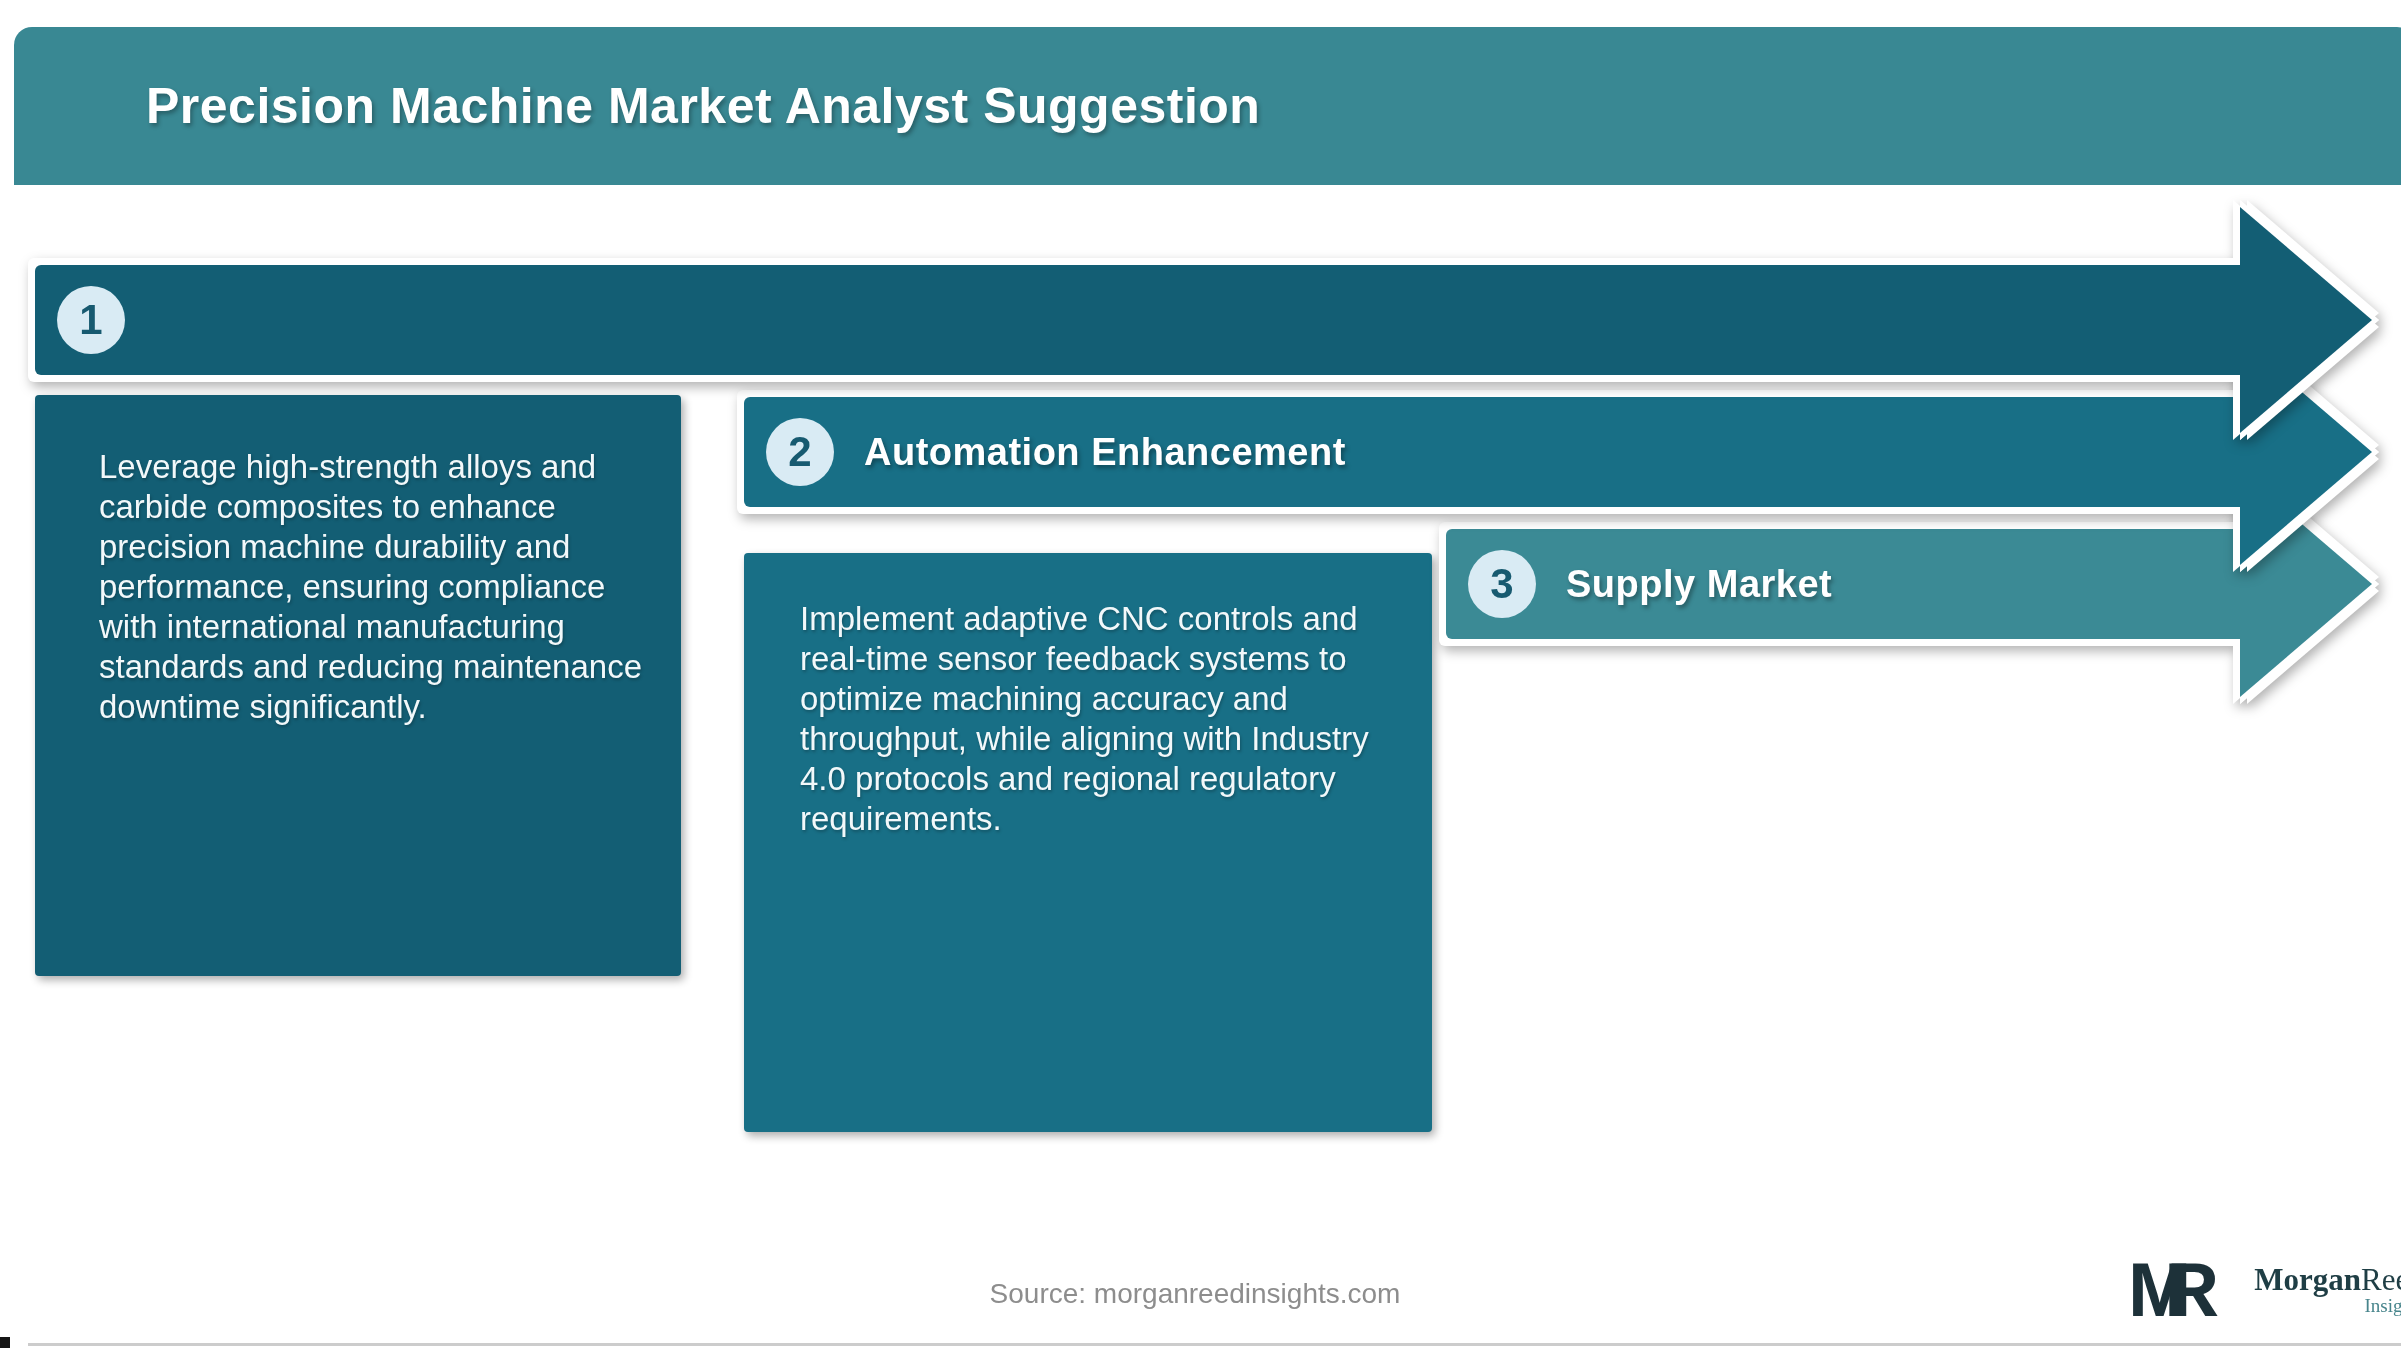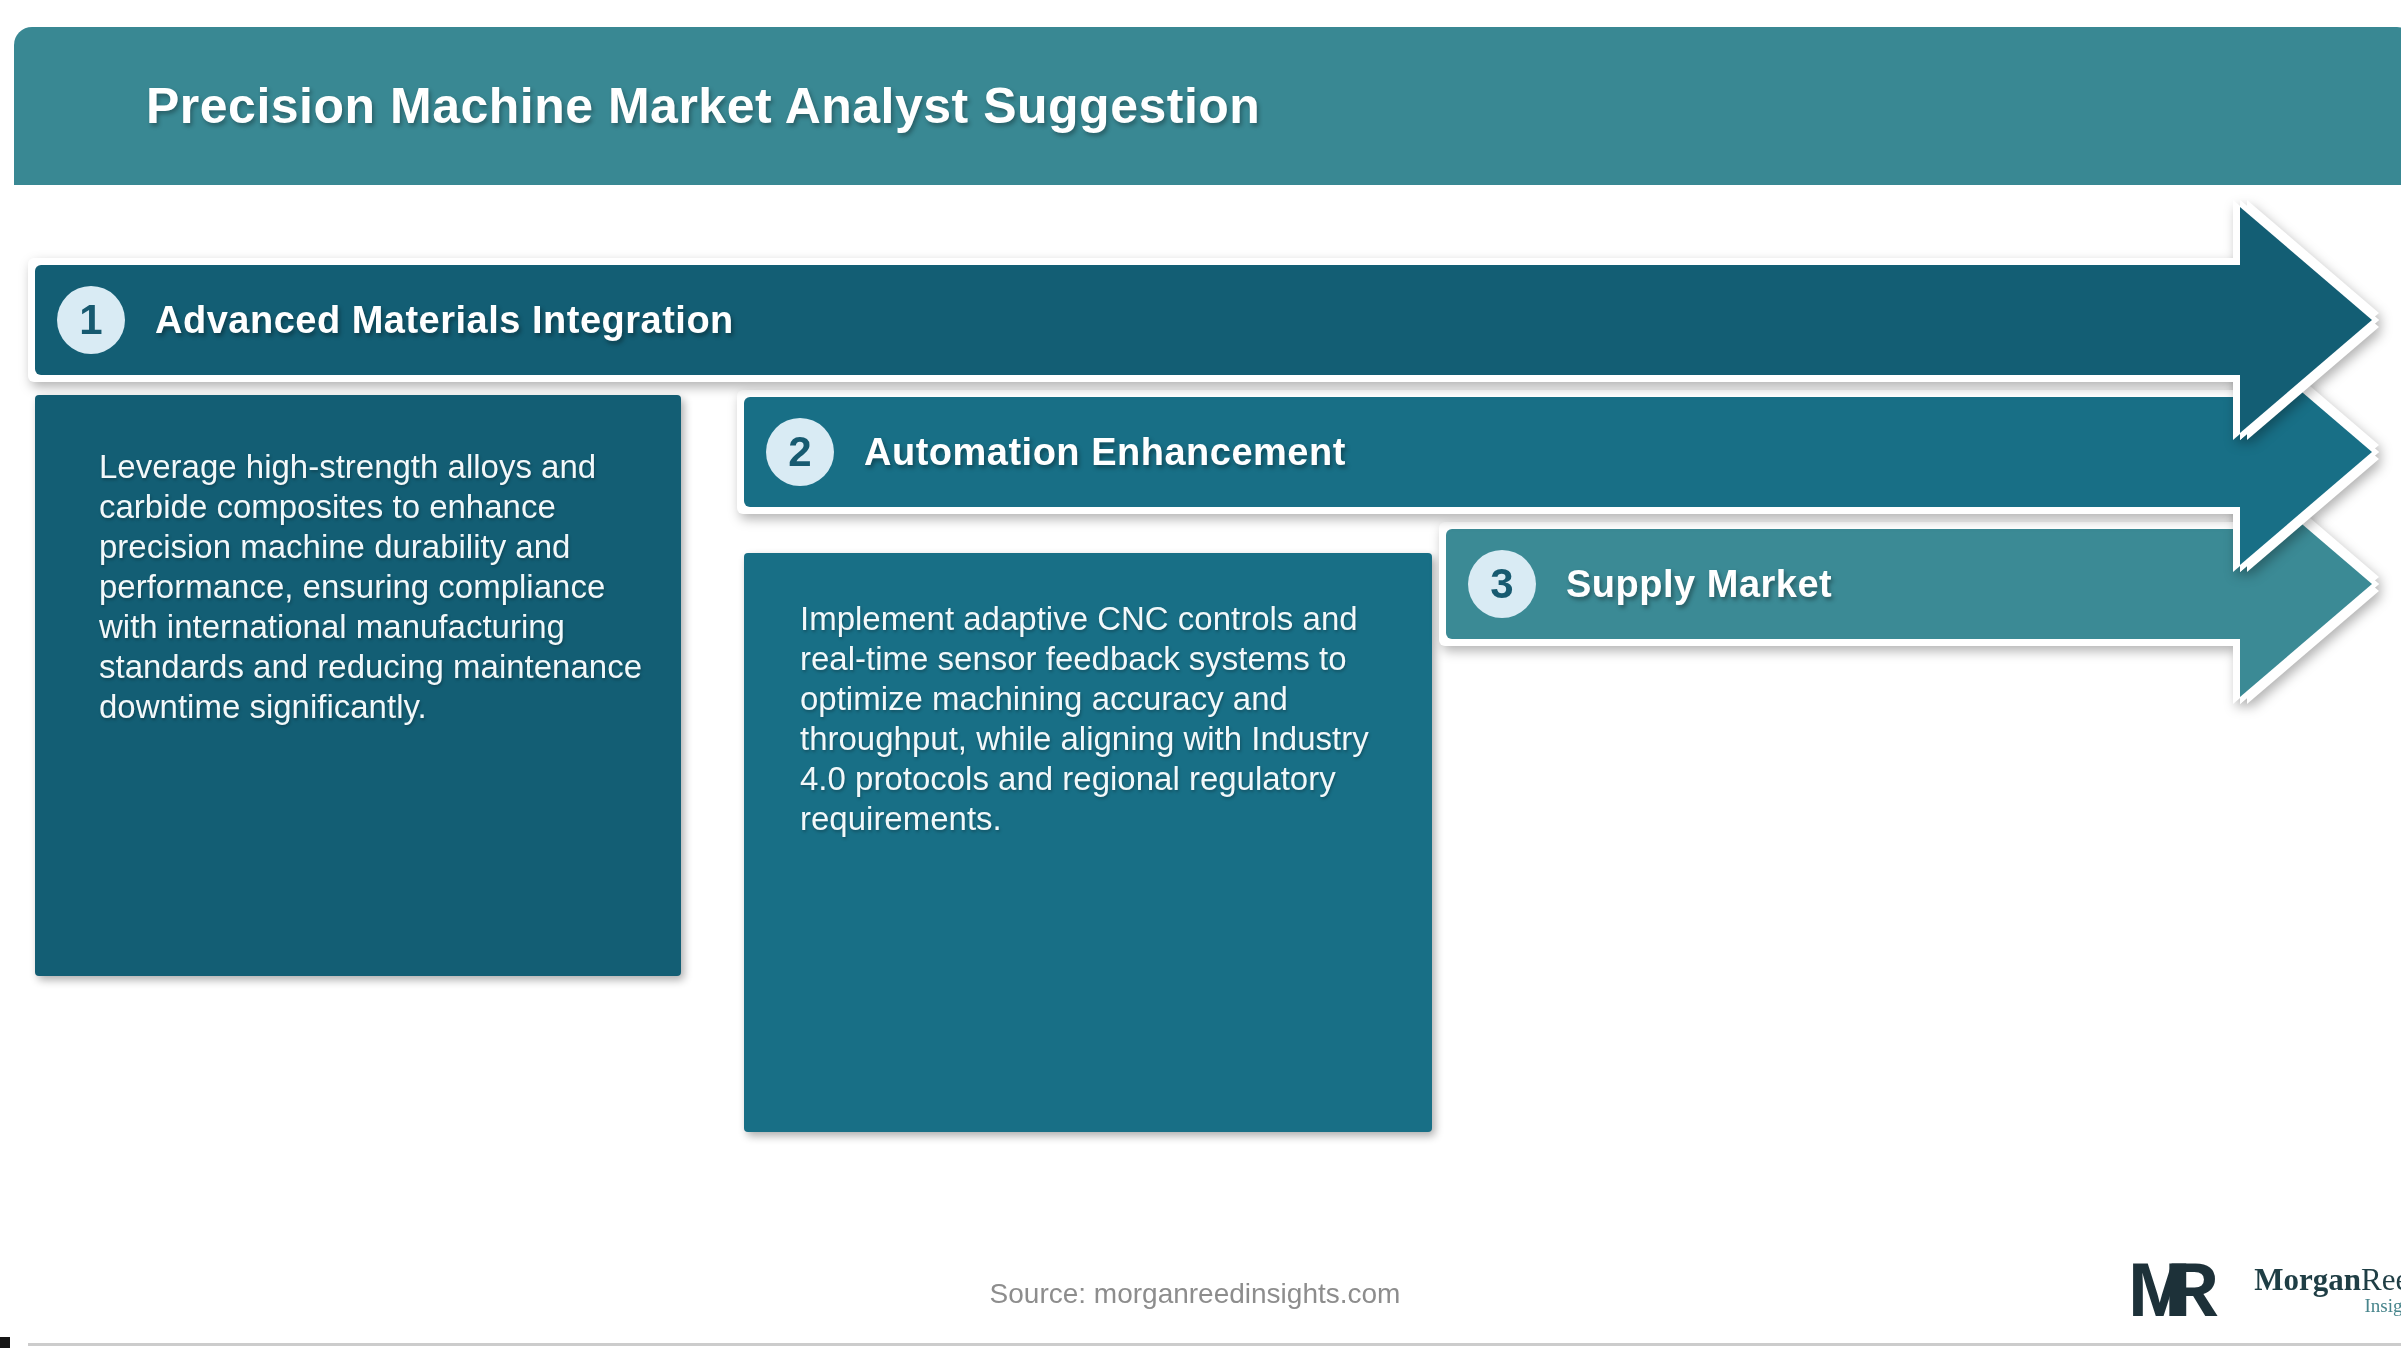--- a/index.html
+++ b/index.html
@@ -96,21 +96,20 @@
 
 <div class="page">
 
   <div class="header">
     <div class="header-title">Precision Machine Market Analyst Suggestion</div>
   </div>
 
   <div class="arrow-group g1">
     <div class="arrow-bar">
       <div class="num-circle">1</div>
-      <div class="arrow-title">Advanced Materials Integration</div>
     </div>
     <div class="arrow-head"></div>
   </div>
 
   <div class="arrow-group g2">
     <div class="arrow-bar">
       <div class="num-circle">2</div>
       <div class="arrow-title">Automation Enhancement</div>
     </div>
     <div class="arrow-head"></div>

